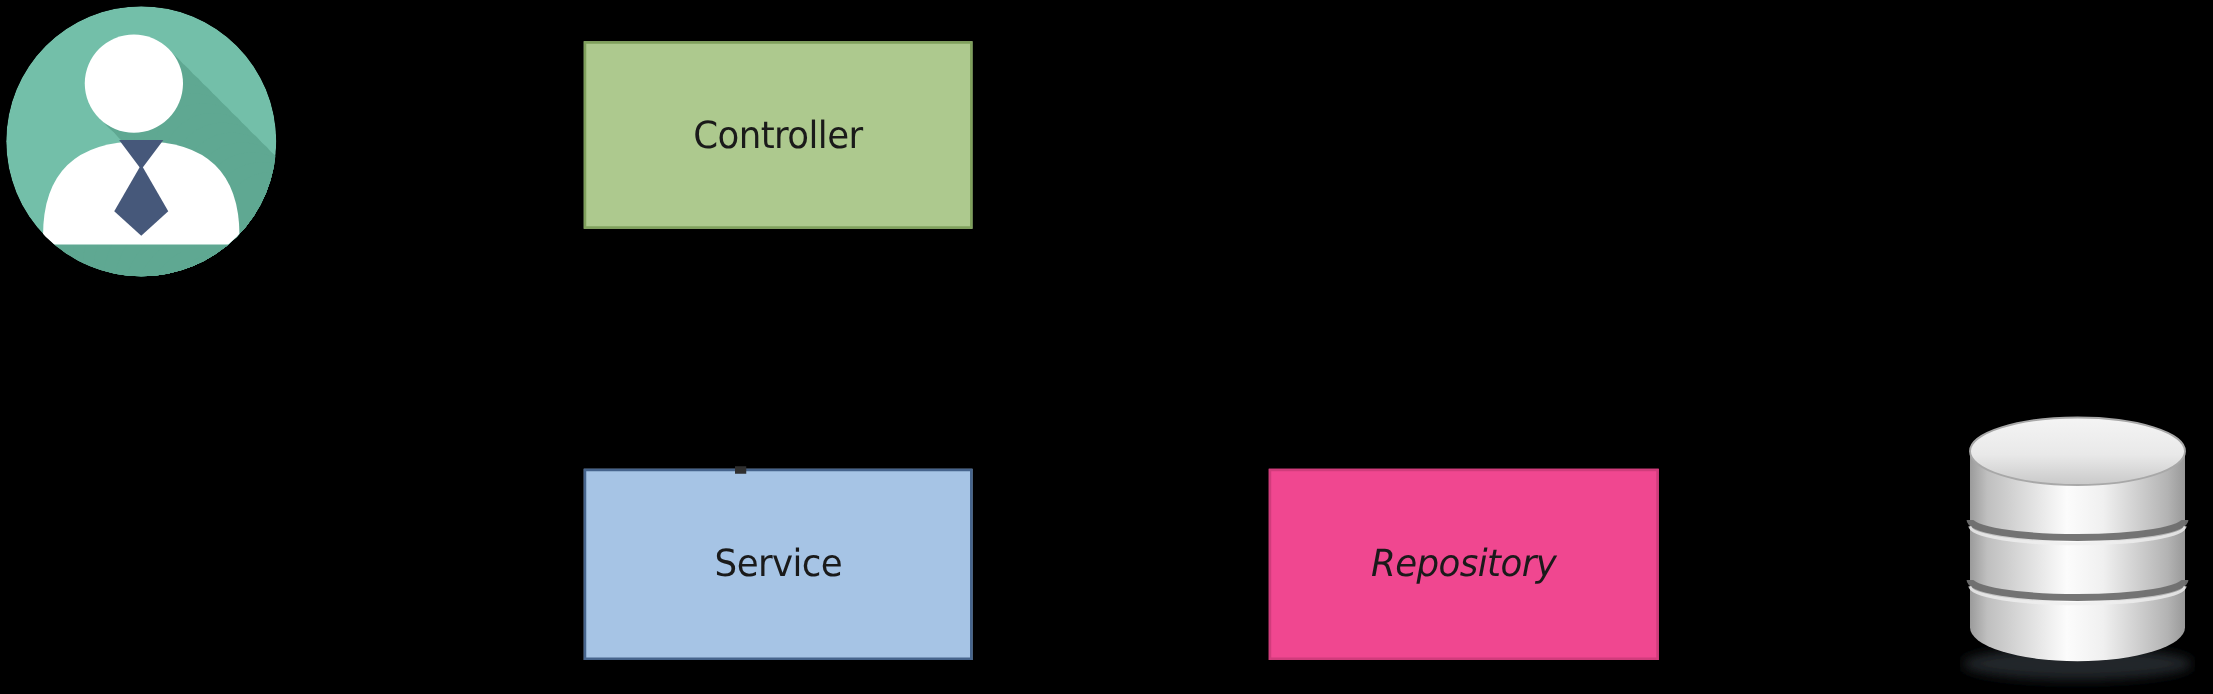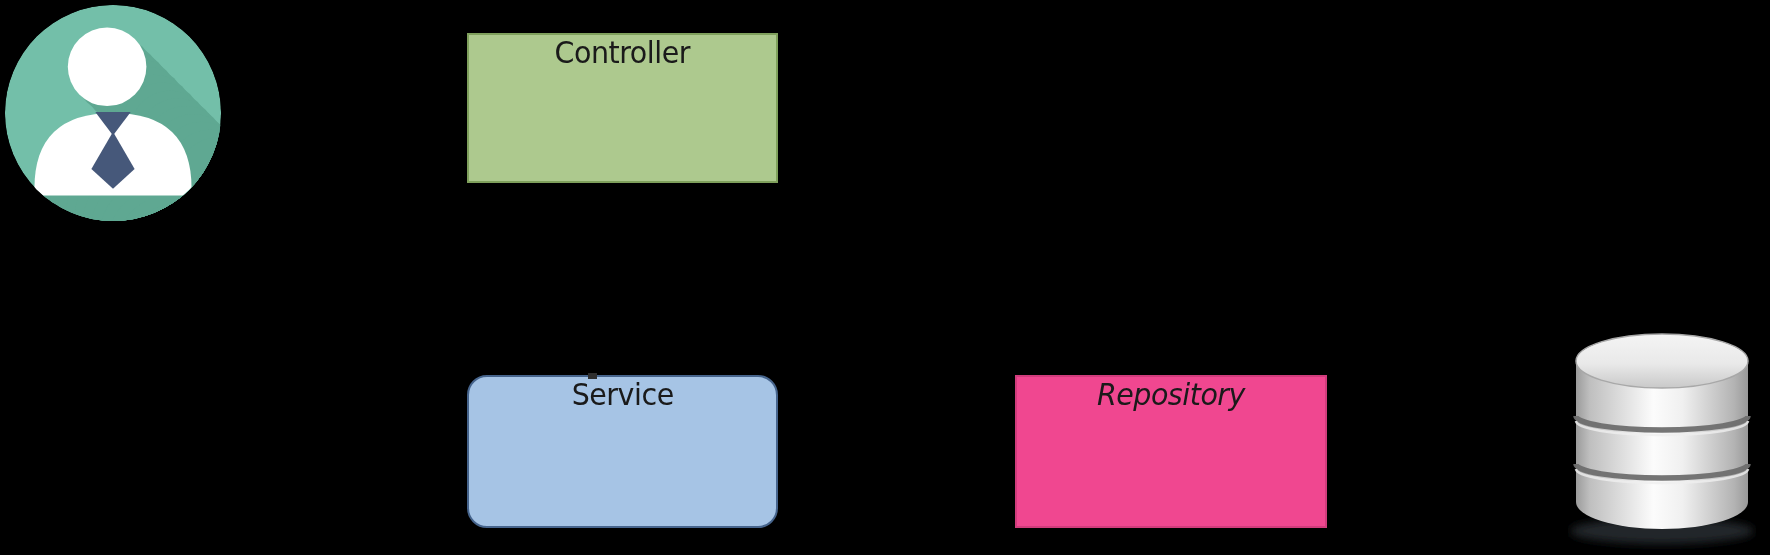--- a/index.html
+++ b/index.html
@@ -1,21 +1,21 @@
 <!DOCTYPE html>
 <html><head>
 <meta charset="utf-8">
 <style>
   html,body{margin:0;padding:0;background:#000;}
   .stage{
     position:relative;width:1770px;height:555px;background:#000000;
     overflow:hidden;font-family:"DejaVu Sans","Liberation Sans",sans-serif;
   }
   .node{
-    position:absolute;display:flex;justify-content:center;
+    position:absolute;display:flex;align-items:center;justify-content:center;
     border:2px solid transparent;box-sizing:border-box;
     font-size:30px;letter-spacing:-0.5px;
   }
   .node span{transform:scaleX(0.95);}
   #node-controller{left:467px;top:33px;width:311px;height:150px;}
   #node-service{left:467px;top:375px;width:311px;height:153px;}
   #node-repository{left:1015px;top:375px;width:312px;height:153px;font-style:italic;}
   .user-icon{position:absolute;left:2px;top:2px;width:222px;height:222px;}
   .db-icon{position:absolute;left:1568px;top:330px;width:188px;height:222px;}
   .arrow-remnant{position:absolute;left:588px;top:373px;width:9px;height:6px;z-index:3;}
@@ -61,21 +61,21 @@
         <path d="M95,112 L131,112 L113,136 Z"></path>
         <path d="M113,132 L91,170 L113,190 L135,170 Z"></path>
       </g>
     </g>
   </svg>
 
   <div class="node" id="node-controller" style="background-color: rgb(173, 201, 142); border-color: rgb(127, 160, 92); color: rgb(26, 26, 26);">
     <span>Controller</span>
   </div>
 
-  <div class="node" id="node-service" style="background-color: rgb(166, 196, 229); border-color: rgb(70, 100, 140); color: rgb(26, 26, 26); border-radius: 20px;">
+  <div class="node" id="node-service" style="background-color: rgb(166, 196, 229); border-color: rgb(70, 100, 140); color: rgb(26, 26, 26);">
     <span>Service</span>
   </div>
 
   <div class="arrow-remnant" style="background-color: rgb(47, 47, 47);"></div>
 
   <div class="node" id="node-repository" style="background-color: rgb(240, 71, 144); border-color: rgb(209, 60, 124); color: rgb(26, 26, 26);">
     <span>Repository</span>
   </div>
 
   <svg class="db-icon" viewBox="0 0 188 222" xmlns="http://www.w3.org/2000/svg">

